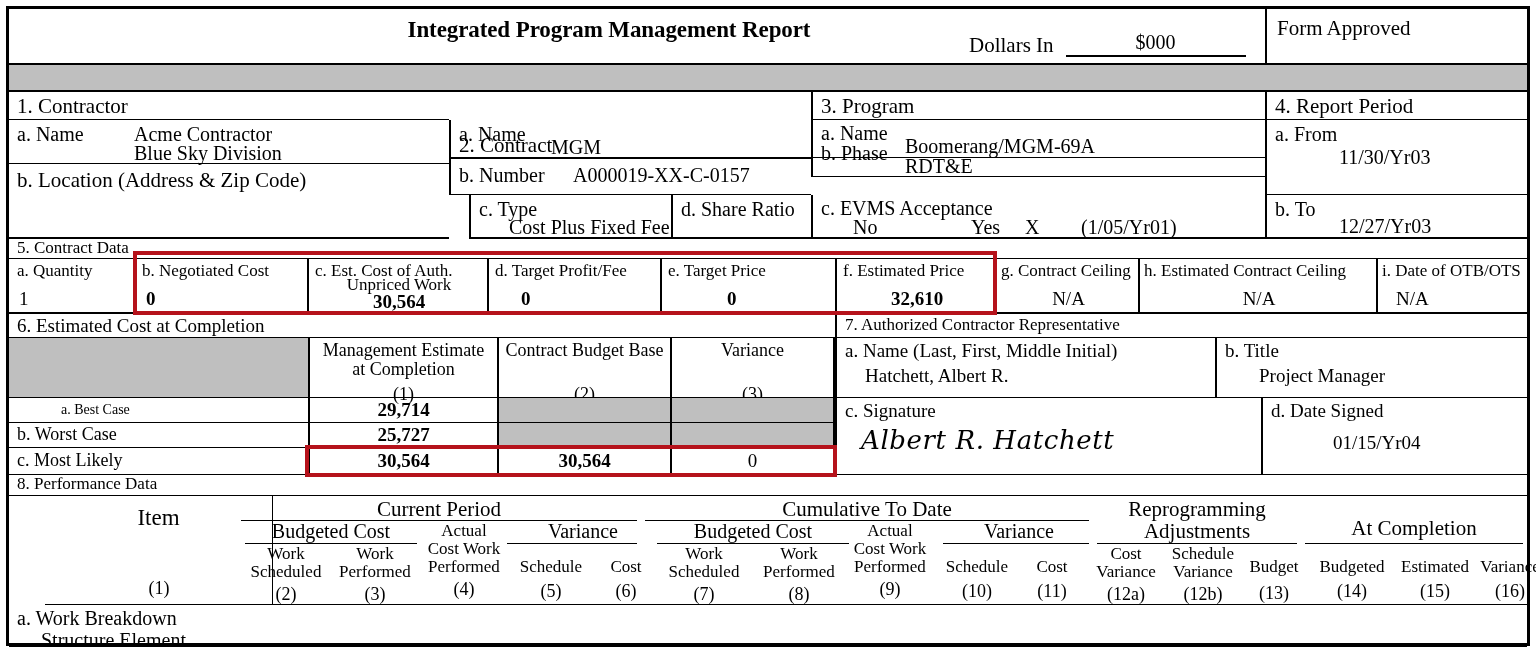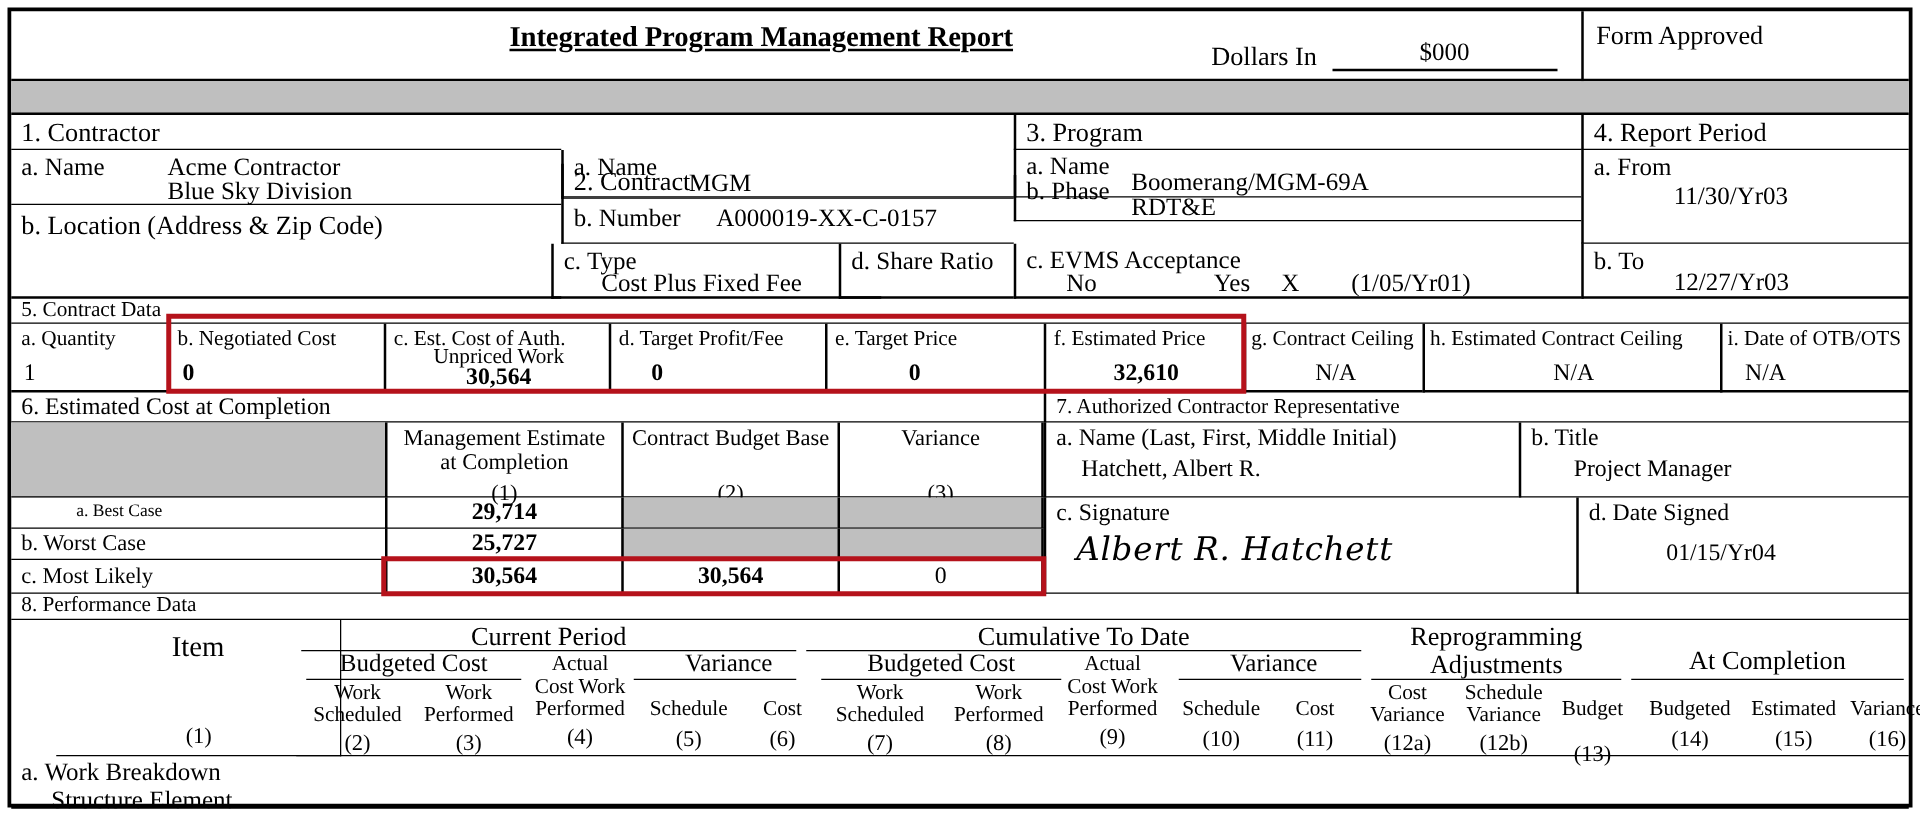--- a/index.html
+++ b/index.html
@@ -35,21 +35,20 @@
   .lbl{ font-size:19px; line-height:1.08; white-space:nowrap; }
   .lbl-sm{ font-size:17px; line-height:1.08; white-space:nowrap; }
   .val{ font-size:19px; line-height:1.08; white-space:nowrap; }
   .val-b{ font-size:19px; font-weight:bold; line-height:1.08; white-space:nowrap; }
   .ctr{ text-align:center; }
 
   
   .title{
     font-size:23px; font-weight:bold; text-align:center; line-height:1.12;
     letter-spacing:-0.1px;
-    text-decoration:underline;
   }
   .dollars-wrap{ display:flex; align-items:flex-end; gap:12px; }
   .dollars-line{
     display:inline-block; min-width:180px; text-align:center;
     border-bottom:2px solid #000; font-size:20px; padding-bottom:1px;
   }
 
   
   .redbox{
     position:absolute;
@@ -119,21 +118,21 @@
     </div>
 
     <div class="c bL bB1" style="left:440px;top:111px;width:362px;height:38px;padding:4px 0 0 8px;">
       <span class="lbl" style="font-size:20px;">a.  Name</span>
       <span class="val" style="font-size:20px;position:absolute;left:100px;top:17px;">MGM</span>
     </div>
     <div class="c bL bB1" style="left:440px;top:149px;width:362px;height:37px;padding:7px 0 0 8px;">
       <span class="lbl" style="font-size:20px;">b.  Number</span>
       <span class="val" style="font-size:20px;position:absolute;left:122px;top:7px;">A000019-XX-C-0157</span>
     </div>
-    <div class="c bL bB" style="left:432px;top:186px;width:264px;height:44px;padding:4px 0 0 8px;">
+    <div class="c bL bB" style="left:460px;top:186px;width:264px;height:44px;padding:4px 0 0 8px;">
       <span class="lbl" style="font-size:20px;">c.  Type</span>
       <span class="val" style="font-size:20px;position:absolute;left:38px;top:22px;">Cost Plus Fixed Fee</span>
     </div>
     <div class="c bL bB" style="left:662px;top:186px;width:140px;height:44px;padding:4px 0 0 8px;">
       <span class="lbl" style="font-size:20px;">d.  Share Ratio</span>
       <span class="val" style="font-size:20px;position:absolute;left:38px;top:22px;"></span>
     </div>
 
     <div class="c bL bB1" style="left:802px;top:111px;width:454px;height:38px;padding:3px 0 0 8px;">
       <span class="lbl" style="font-size:20px;">a. Name</span>
@@ -387,21 +386,21 @@
     </div>
 
     <div class="c" style="left:1150px;top:536px;width:88px;">
       <div class="hdr-sub">Schedule</div>
       <div class="hdr-sub">Variance</div>
       <div class="hdr-num" style="margin-top:4px;">(12b)</div>
     </div>
 
     <div class="c" style="left:1230px;top:549px;width:70px;">
       <div class="hdr-sub">Budget</div>
-      <div class="hdr-num" style="margin-top:18px;">(13)</div>
+      <div class="hdr-num" style="margin-top:8px;">(13)</div>
     </div>
 
     <div class="c" style="left:1300px;top:549px;width:86px;">
       <div class="hdr-sub">Budgeted</div>
       <div class="hdr-num" style="margin-top:6px;">(14)</div>
     </div>
 
     <div class="c" style="left:1382px;top:549px;width:88px;">
       <div class="hdr-sub">Estimated</div>
       <div class="hdr-num" style="margin-top:6px;">(15)</div>

